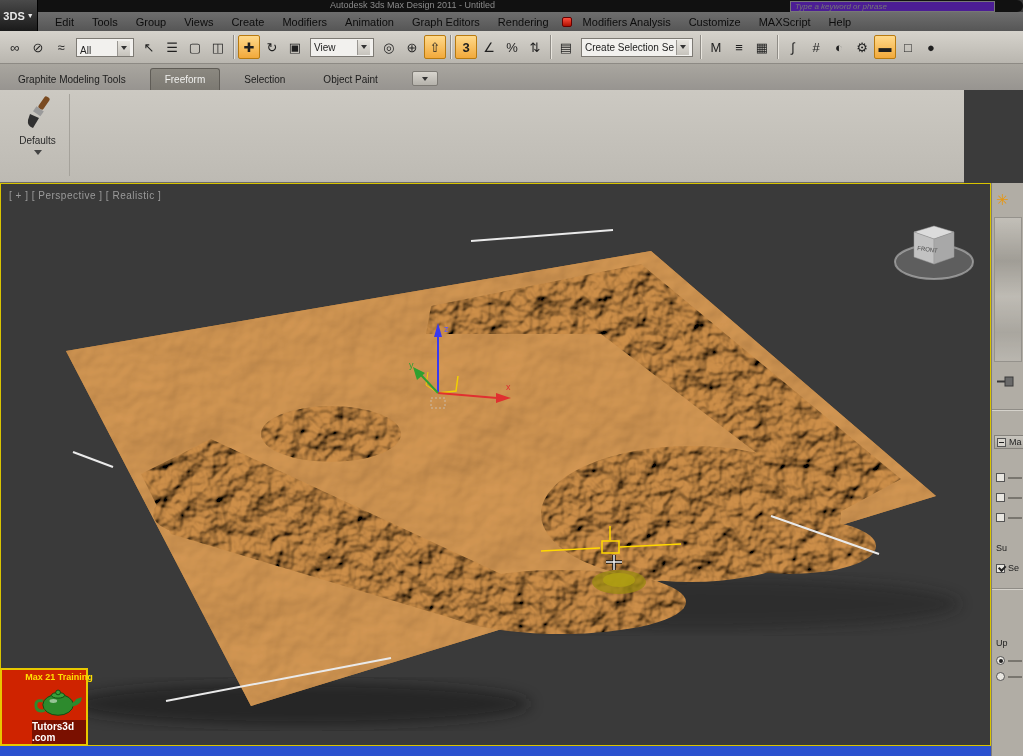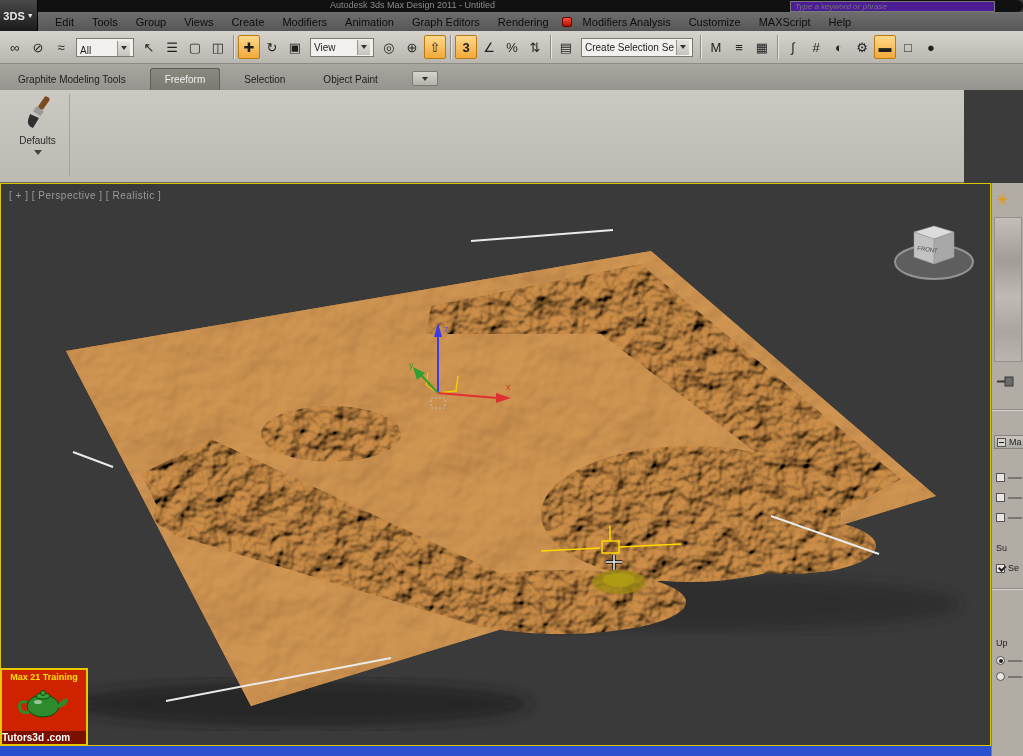--- a/index.html
+++ b/index.html
@@ -77,21 +77,21 @@
   .cb.checked::after { content:""; display:block; width:5px; height:3px; border-left:2px solid #222;
                        border-bottom:2px solid #222; transform:rotate(-45deg) translate(1px,0px); margin:1px 0 0 1px; }
   .sp-row { position:absolute; left:4px; display:flex; align-items:center; gap:3px; width:40px; }
   .stub { width:14px; height:2px; background:#79766f; }
   .radio { width:9px; height:9px; border:1px solid #555; border-radius:50%; background:#e8e6e0; flex:0 0 auto; }
   .radio.sel::after { content:""; display:block; width:4px; height:4px; background:#222; border-radius:50%; margin:1.5px; }
 
   
   .bottom-strip { position:absolute; left:0; top:746px; width:991px; height:10px; background:#2a50cf; }
   .watermark { position:absolute; left:0; top:668px; width:88px; height:78px; background:#cf2300;
-               border:2px solid #e8c800; z-index:6; display:flex; flex-direction:column; align-items:center; }
+               border:2px solid #e8c800; z-index:6; display:flex; flex-direction:column; align-items:center;padding-left:30px; }
   .wm-l1 { font-size:9px; font-weight:bold; color:#ffe000; margin-top:2px; white-space:nowrap; }
   .wm-l2 { font-size:10px; font-weight:bold; color:#fff; background:#7a1000; width:100%; 
            padding:1px 0; margin-top:auto; }
 </style>
 </head>
 <body>
 
 <div id="app">
 
   <div class="titlebar">

